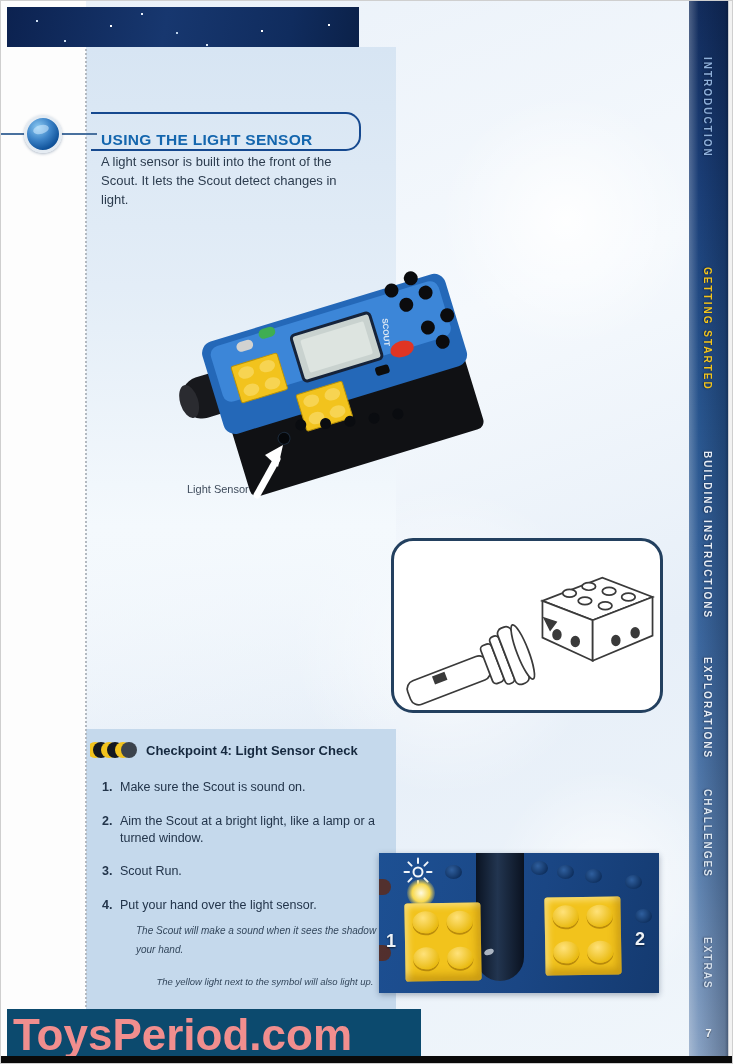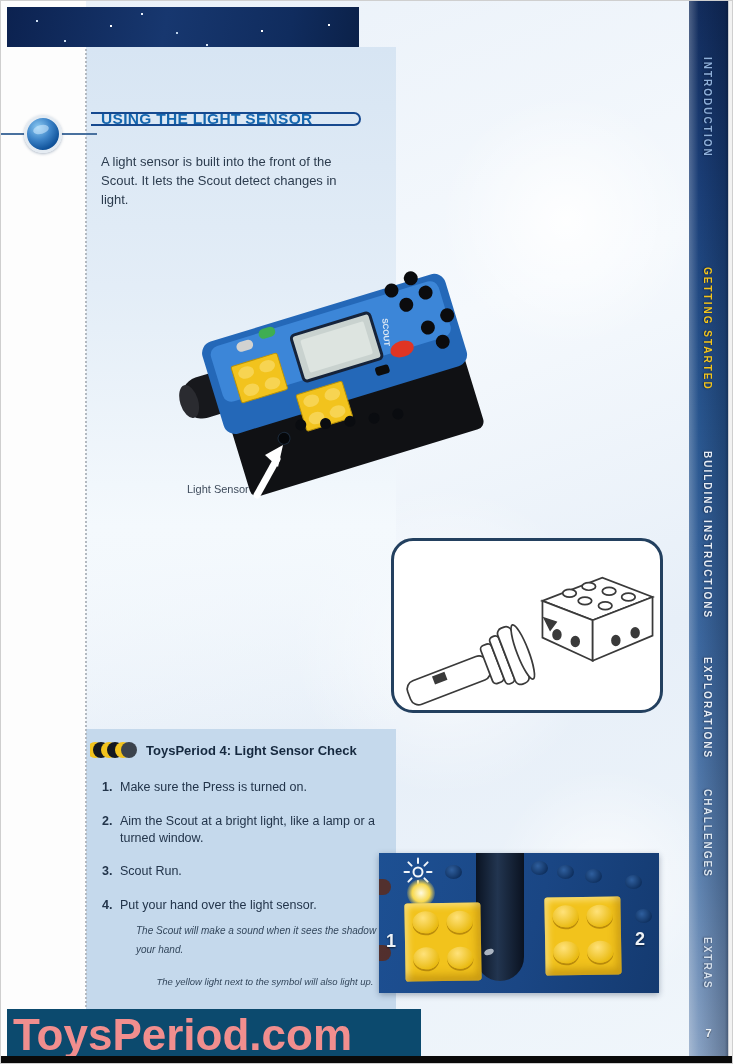--- a/index.html
+++ b/index.html
@@ -46,23 +46,23 @@
   .globe-rule{position:absolute;left:0;top:132px;width:96px;height:2px;background:#49719f;z-index:5;}
   .globe{
     position:absolute;left:23px;top:114px;width:38px;height:38px;border-radius:50%;z-index:6;
     background:radial-gradient(circle at 35% 30%,#8ecbf2 0%,#3e85c9 40%,#11549c 72%,#0a3a72 100%);
     border:3px solid #e4ebf2;box-shadow:0 1px 3px rgba(30,60,100,.35);box-sizing:border-box;
   }
   .globe:after{content:"";position:absolute;left:6px;top:7px;width:16px;height:9px;border-radius:50%;
     background:rgba(210,235,255,.55);transform:rotate(-15deg);}
   
   .heading-box{
-    position:absolute;left:90px;top:111px;width:270px;height:14px;z-index:6;
+    position:absolute;left:90px;top:111px;width:270px;height:39px;z-index:6;
     border:2px solid #16498f;border-left:none;border-radius:0 15px 15px 0;
-    display:flex;align-items:center;box-sizing:border-box;background:transparent;
+    display:flex;align-items:flex-end;box-sizing:border-box;background:transparent;
   }
   .heading-box .title{
     padding-left:10px;color:#1466ae;font-size:15.5px;font-weight:bold;letter-spacing:.3px;
   }
   .intro{
     position:absolute;left:100px;top:152px;width:258px;z-index:6;
     font-size:13px;line-height:1.45;color:#2c3c4e;
   }
   
   .scout-fig{position:absolute;left:178px;top:258px;width:340px;height:255px;z-index:5;}
@@ -260,26 +260,26 @@
   <div class="cp-panel">
     <div class="cp-header">
       <svg width="48" height="18" viewBox="0 0 48 18">
         <circle cx="5" cy="9" r="8" fill="#f2c31d"></circle>
         <circle cx="11" cy="9" r="8" fill="#14181f"></circle>
         <circle cx="19" cy="9" r="8" fill="#f2c31d"></circle>
         <circle cx="25" cy="9" r="8" fill="#14181f"></circle>
         <circle cx="33" cy="9" r="8" fill="#f2c31d"></circle>
         <circle cx="39" cy="9" r="8" fill="#3c434c"></circle>
       </svg>
-      <span class="cp-title">ToysPeriod 4: Light Sensor Check</span>
+      <span class="cp-title">Checkpoint 4: Light Sensor Check</span>
     </div>
 
     <div class="cp-step s1">
       <span class="num">1.</span>
-      <span class="txt">Make sure the Press is turned on.</span>
+      <span class="txt">Make sure the Scout is sound on.</span>
     </div>
     <div class="cp-step s2">
       <span class="num">2.</span>
       <span class="txt">Aim the Scout at a bright light, like a lamp or a turned window.</span>
     </div>
     <div class="cp-step s3">
       <span class="num">3.</span>
       <span class="txt">Scout Run.</span>
     </div>
     <div class="cp-step s4">

